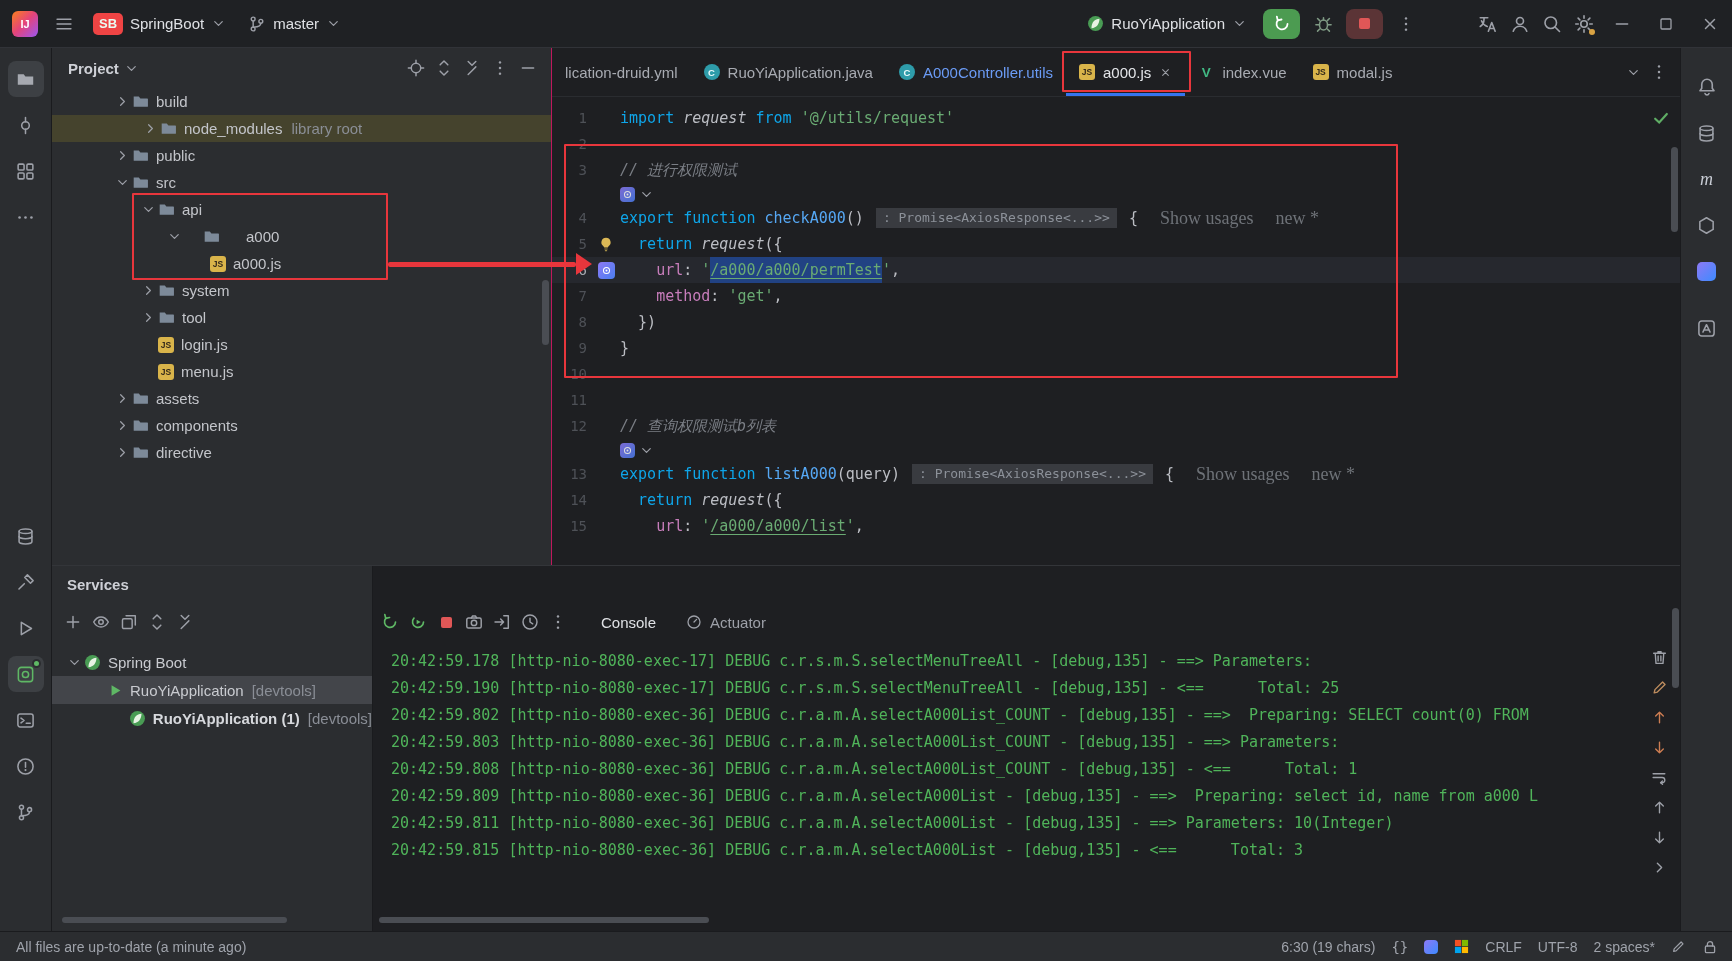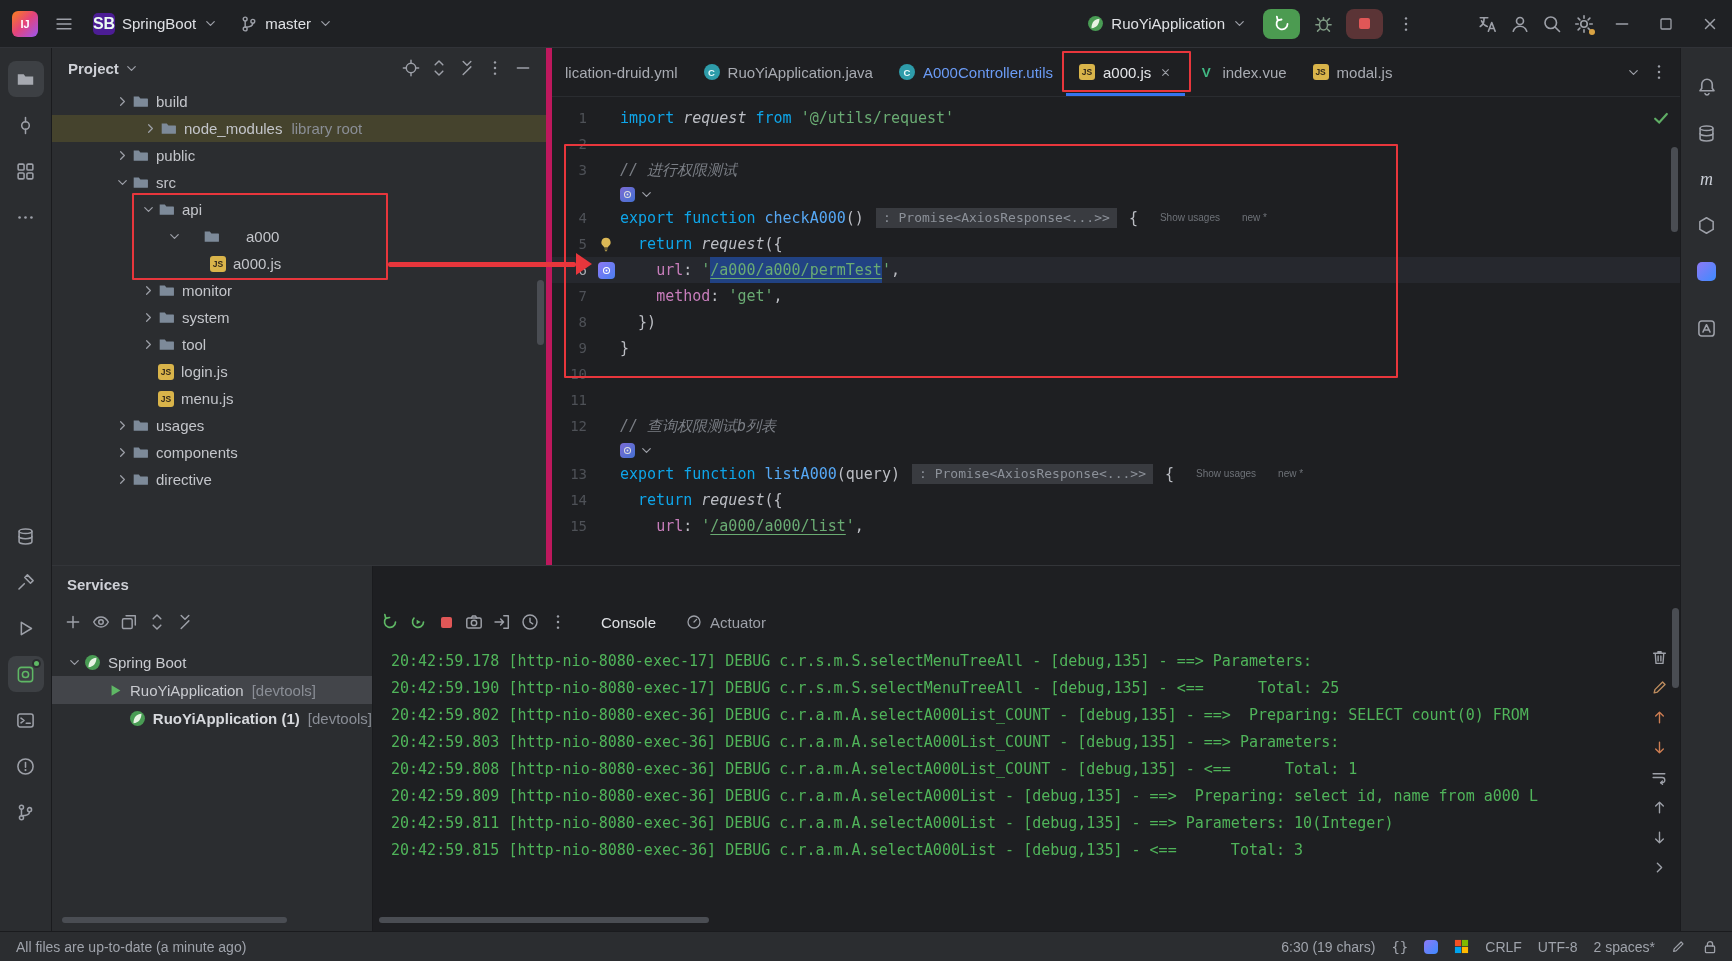--- a/index.html
+++ b/index.html
@@ -6,40 +6,40 @@
 body{background:#101113;font-family:"Liberation Sans","DejaVu Sans",sans-serif;-webkit-font-smoothing:antialiased}
 .window{position:relative;width:1732px;height:961px;background:#1e1f22;color:#bcbec4;font-size:15px;overflow:hidden}
 .flex1{flex:1}
 
 .titlebar{height:48px;display:flex;align-items:center;background:#1f2124;border-bottom:1px solid #313338;padding:0 0 0 12px;gap:4px}
 .logo{width:26px;height:26px;border-radius:6px;background:linear-gradient(135deg,#fc801d,#e4447b 48%,#9b57f2);display:flex;align-items:center;justify-content:center;font-weight:bold;font-size:11px;color:#fff;margin-right:6px}
 .icbtn{width:32px;height:32px;border-radius:7px;display:flex;align-items:center;justify-content:center;flex:none;position:relative}
 .icbtn.sm{width:26px;height:26px}
 .winbtn{width:44px;height:48px;border-radius:0;display:flex;align-items:center;justify-content:center}
 .tb-chip{display:flex;align-items:center;gap:7px;height:34px;padding:0 9px;border-radius:7px;color:#dfe1e5}
-.sb-badge{width:22px;height:22px;border-radius:5px;background:#4c1d95;color:#eafbf2;font-size:16px;font-weight:700;display:flex;align-items:center;justify-content:center}
+.sb-badge{width:30px;height:22px;border-radius:5px;background:#ef4444;color:#eafbf2;font-size:13px;font-weight:700;display:flex;align-items:center;justify-content:center}
 .runbtn{width:37px;height:30px;border-radius:8px;background:#4c9b51;display:flex;align-items:center;justify-content:center;border:none;margin:0 3px}
 .stopbtn{width:37px;height:30px;border-radius:8px;background:rgba(219,92,92,.32);display:flex;align-items:center;justify-content:center;border:none;margin:0 3px}
 .stopsq{width:11px;height:11px;background:#e05757;border-radius:2px;display:inline-block}
 .tb-right{display:flex;align-items:center;margin-left:46px}
 .gear-dot{position:absolute;right:5px;bottom:5px;width:6px;height:6px;border-radius:50%;background:#d9a343}
 
 .body{display:flex;height:883px}
 .leftstrip{width:52px;background:#2b2d30;border-right:1px solid #1a1b1e;display:flex;flex-direction:column;align-items:center;padding:8px 0 96px}
 .rightstrip{width:52px;background:#2b2d30;border-left:1px solid #1a1b1e;display:flex;flex-direction:column;align-items:center;padding:16px 0}
 .strip-btn{width:36px;height:36px;border-radius:8px;display:flex;align-items:center;justify-content:center;margin:5px 0;position:relative}
 .strip-btn.active{background:#3d4044}
 .dot{position:absolute;right:3px;top:3px;width:9px;height:9px;border-radius:50%;background:#5fb865;border:2px solid #2b2d30}
 .mtext{font-style:italic;font-size:18px;color:#c8ccd4;font-family:"Liberation Serif",serif}
 .aibadge{width:19px;height:19px;border-radius:5px;background:linear-gradient(135deg,#8d79f5,#3d8bff);display:inline-block}
 .aibadge.sm{width:14px;height:14px;border-radius:4px}
 .main{flex:1;display:flex;flex-direction:column;min-width:0}
 .top-section{display:flex;height:517px;min-height:0}
 
-.project-panel{width:500px;background:#2b2d30;border-right:6px solid #be185d;position:relative;flex:none;overflow:hidden}
+.project-panel{width:500px;background:#2b2d30;border-right:1px solid #be185d;position:relative;flex:none;overflow:hidden}
 .panel-header{height:40px;display:flex;align-items:center;padding:0 10px 0 16px}
 .ph-title{display:flex;align-items:center;gap:5px;color:#ced0d6;font-weight:700}
 .ph-icons{display:flex;align-items:center;gap:2px}
 .trow{height:27px;display:flex;align-items:center;white-space:nowrap;font-size:15px}
 .trow.lib{background:#45432d}
 .tchev{width:20px;display:flex;justify-content:center;flex:none}
 .tlabel{margin-left:7px;color:#c3c5ca}
 .tsuffix{margin-left:9px;color:#8a8e96}
 .ic{display:inline-flex;align-items:center;justify-content:center}
 
@@ -57,21 +57,21 @@
 .eline{display:flex;height:26px;align-items:center}
 .eline.inlayrow{height:22px}
 .eline.current{background:#26282e}
 .gut{width:40px;text-align:right;padding-right:5px;font:14px "DejaVu Sans Mono",monospace;color:#4e5157;flex:none}
 .current .gut{color:#a9abb2}
 .gic{width:28px;display:flex;justify-content:center;align-items:center;flex:none}
 .ecode{font:15px/26px "DejaVu Sans Mono",monospace;white-space:pre;display:flex;align-items:center}
 .s-kw{color:#0ea5e9}.s-str{color:#6aab73}.s-fn{color:#56a8f5}.s-prop{color:#c77dbb}
 .s-cmt{color:#7a7e85;font-style:italic}.s-def{color:#bcbec4}.s-ital{color:#bcbec4;font-style:italic}
 .s-pill{display:inline-block;background:#393b40;color:#8c9199;border-radius:0;padding:0 7px;font-size:13px;line-height:20px;margin:0 3px;font-family:"DejaVu Sans Mono",monospace}
-.s-hint{color:#6e7278;margin-left:22px;font-size:10px;font-family:Liberation Sans, sans-serif}
+.s-hint{color:#6e7278;margin-left:22px;font-size:18px;font-family:Liberation Serif, serif}
 .s-sel{background:#214283;color:#6aab73;text-decoration:underline;text-underline-offset:3px}
 .s-link{color:#6aab73;text-decoration:underline;text-underline-offset:3px}
 .gspring{display:inline-flex;width:17px;height:17px;border-radius:4px;background:linear-gradient(135deg,#8d79f5,#4a7ff0);align-items:center;justify-content:center;flex:none}
 .gspring.sm{width:15px;height:15px;opacity:.85;margin-right:4px}
 .ed-check{position:absolute;right:10px;top:12px}
 .vthumb{position:absolute;width:7px;border-radius:4px;background:#4a4d53;z-index:10}
 .hthumb{position:absolute;height:6px;border-radius:3px;background:#4a4d53;z-index:10}
 
 .bottom-section{flex:1;display:flex;border-top:1px solid #333539;min-height:0}
 .services-col{width:321px;background:#2b2d30;border-right:1px solid #1a1b1e;position:relative;flex:none;overflow:hidden}
@@ -428,33 +428,20 @@
                 <span class="tchev">
                   <svg viewBox="0 0 16 16" width="15" height="15" fill="none" stroke="#9da0a8" stroke-width="1.3" stroke-linecap="round" stroke-linejoin="round">
                     <path d="M6 4l4 4-4 4"></path>
                   </svg>
                 </span>
                 <span class="ic">
                   <svg viewBox="0 0 16 16" width="17" height="17">
                     <path d="M1.6 3.2h4.8l1.5 2h6.5a.6.6 0 01.6.6v6.6a.6.6 0 01-.6.6H1.6z" fill="#7d8a99"></path>
                   </svg>
                 </span>
-                <span class="tlabel">monitor</span>
-              </div>
-              <div class="trow" style="padding-left: 86px;">
-                <span class="tchev">
-                  <svg viewBox="0 0 16 16" width="15" height="15" fill="none" stroke="#9da0a8" stroke-width="1.3" stroke-linecap="round" stroke-linejoin="round">
-                    <path d="M6 4l4 4-4 4"></path>
-                  </svg>
-                </span>
-                <span class="ic">
-                  <svg viewBox="0 0 16 16" width="17" height="17">
-                    <path d="M1.6 3.2h4.8l1.5 2h6.5a.6.6 0 01.6.6v6.6a.6.6 0 01-.6.6H1.6z" fill="#7d8a99"></path>
-                  </svg>
-                </span>
                 <span class="tlabel">system</span>
               </div>
               <div class="trow" style="padding-left: 86px;">
                 <span class="tchev">
                   <svg viewBox="0 0 16 16" width="15" height="15" fill="none" stroke="#9da0a8" stroke-width="1.3" stroke-linecap="round" stroke-linejoin="round">
                     <path d="M6 4l4 4-4 4"></path>
                   </svg>
                 </span>
                 <span class="ic">
                   <svg viewBox="0 0 16 16" width="17" height="17">
@@ -481,21 +468,21 @@
                 <span class="tchev">
                   <svg viewBox="0 0 16 16" width="15" height="15" fill="none" stroke="#9da0a8" stroke-width="1.3" stroke-linecap="round" stroke-linejoin="round">
                     <path d="M6 4l4 4-4 4"></path>
                   </svg>
                 </span>
                 <span class="ic">
                   <svg viewBox="0 0 16 16" width="17" height="17">
                     <path d="M1.6 3.2h4.8l1.5 2h6.5a.6.6 0 01.6.6v6.6a.6.6 0 01-.6.6H1.6z" fill="#7d8a99"></path>
                   </svg>
                 </span>
-                <span class="tlabel">usages</span>
+                <span class="tlabel">assets</span>
               </div>
               <div class="trow" style="padding-left: 60px;">
                 <span class="tchev">
                   <svg viewBox="0 0 16 16" width="15" height="15" fill="none" stroke="#9da0a8" stroke-width="1.3" stroke-linecap="round" stroke-linejoin="round">
                     <path d="M6 4l4 4-4 4"></path>
                   </svg>
                 </span>
                 <span class="ic">
                   <svg viewBox="0 0 16 16" width="17" height="17">
                     <path d="M1.6 3.2h4.8l1.5 2h6.5a.6.6 0 01.6.6v6.6a.6.6 0 01-.6.6H1.6z" fill="#7d8a99"></path>

